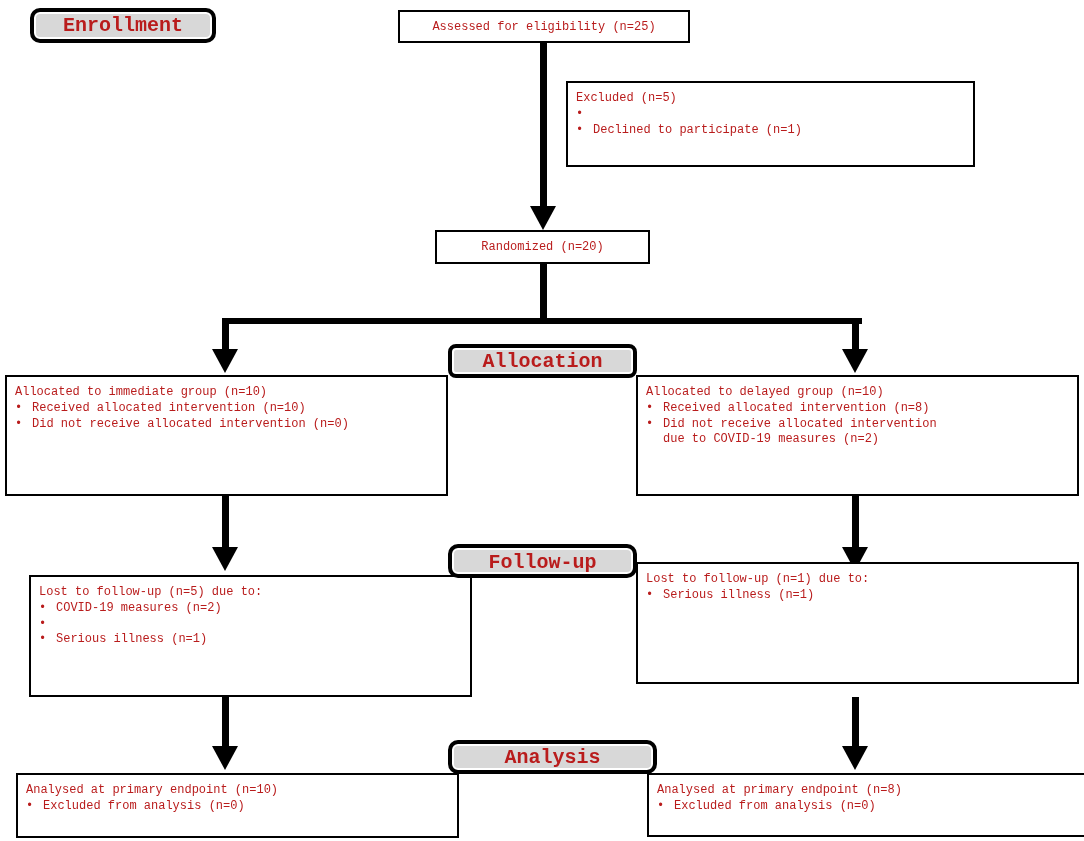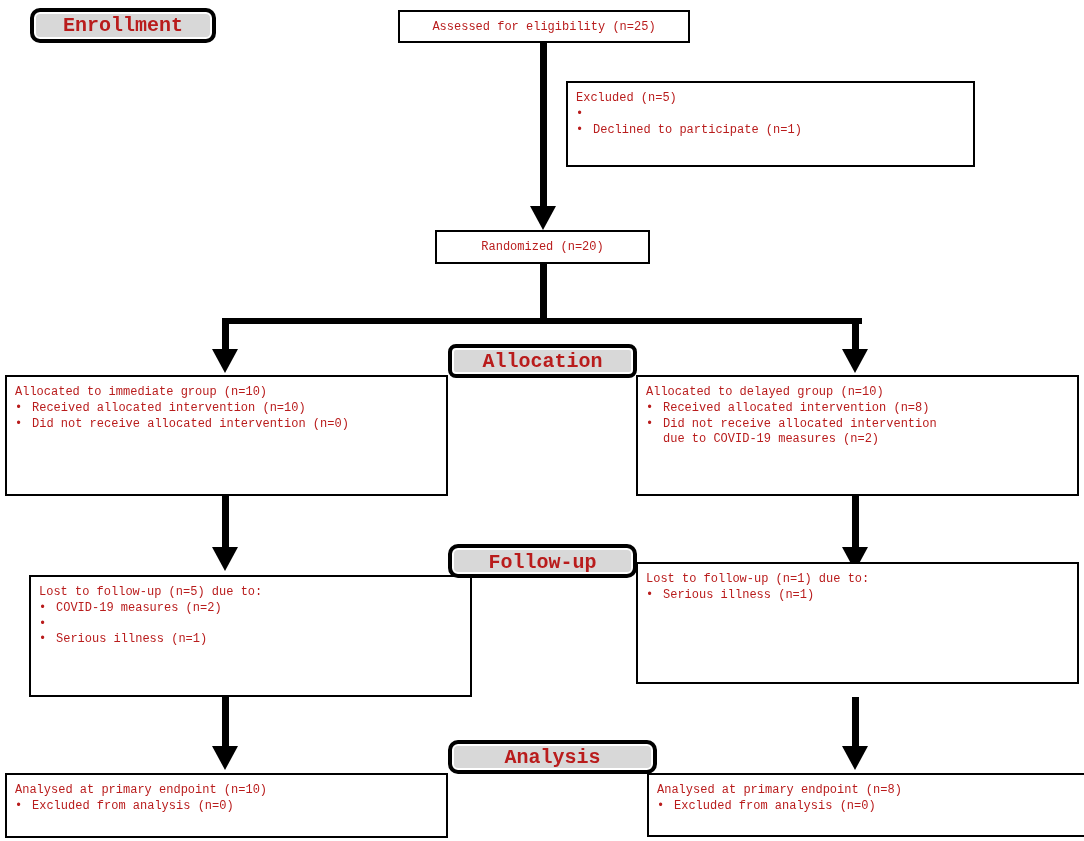--- a/index.html
+++ b/index.html
@@ -177,21 +177,21 @@
   </div>
 
   <div class="box text-box" style="left:636px; top:562px; width:443px; height:122px;">
     <div>Lost to follow-up (n=1) due to:</div>
     <div class="bullet-line">
       <span class="bullet">•</span>
       <span class="bullet-text">Serious illness (n=1)</span>
     </div>
   </div>
 
-  <div class="box text-box" style="left:5px; top:773px; width:443px; height:65px;">
+  <div class="box text-box" style="left:16px; top:773px; width:443px; height:65px;">
     <div>Analysed at primary endpoint (n=10)</div>
     <div class="bullet-line">
       <span class="bullet">•</span>
       <span class="bullet-text">Excluded from analysis (n=0)</span>
     </div>
   </div>
 
   <div class="box text-box" style="left:647px; top:773px; width:514px; height:64px;">
     <div>Analysed at primary endpoint (n=8)</div>
     <div class="bullet-line">

